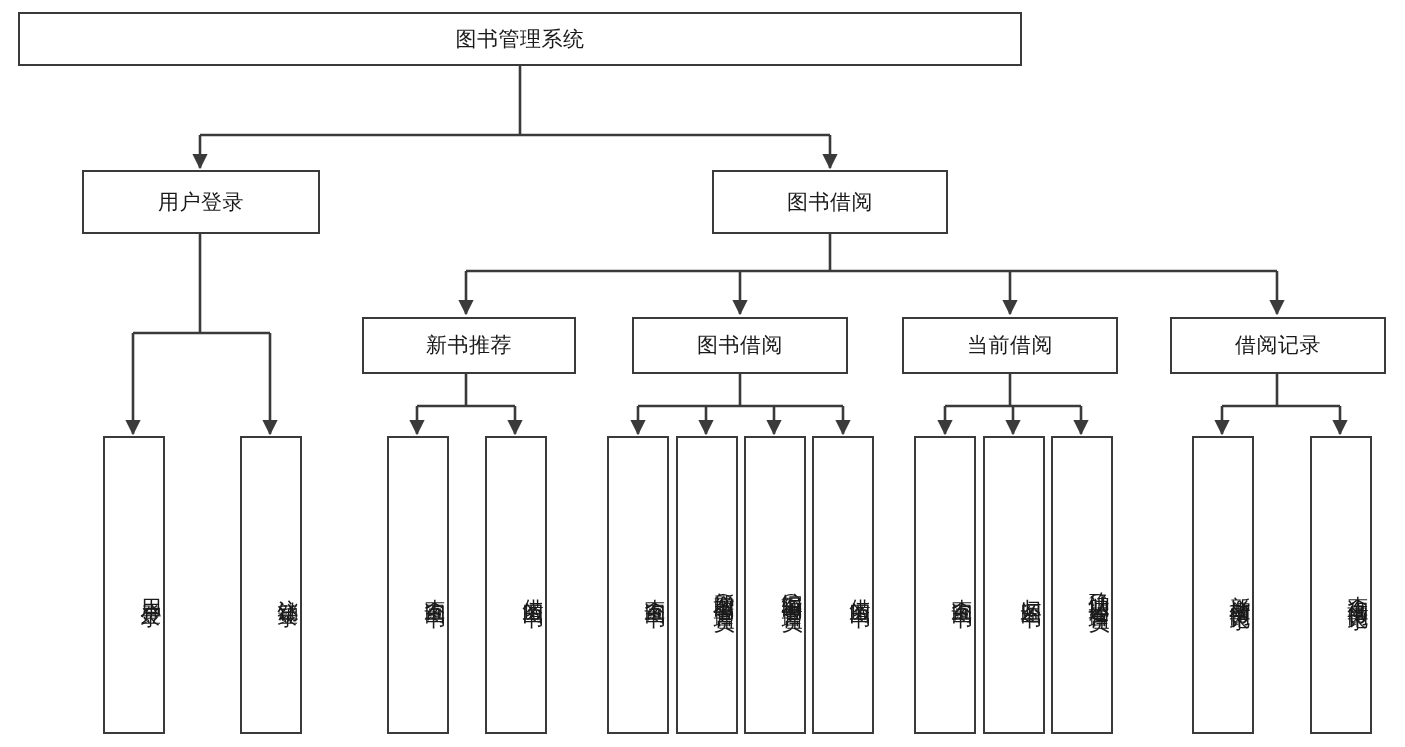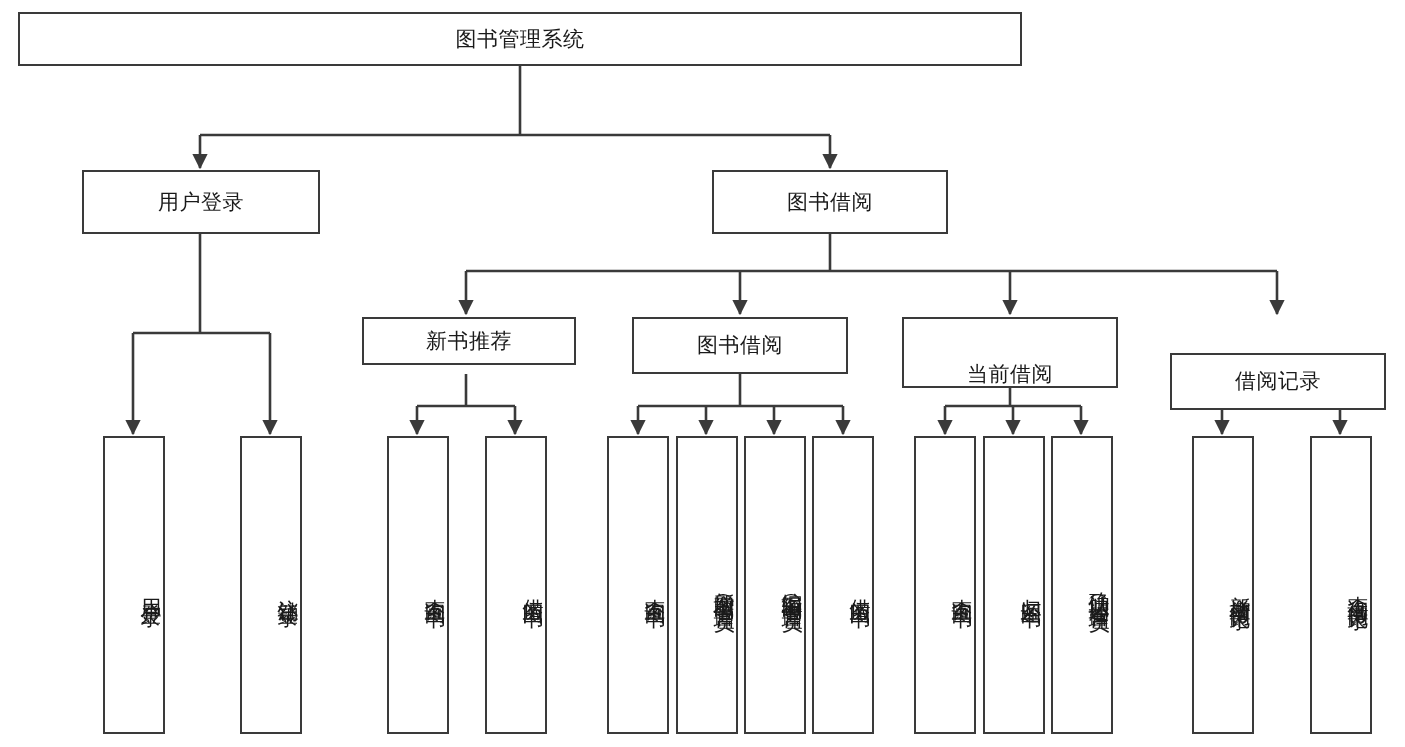--- a/index.html
+++ b/index.html
@@ -128,33 +128,33 @@
   </div>
 
   <div class="node horizontal" style="left:82px;top:170px;width:238px;height:64px;">
     <span class="label">用户登录</span>
   </div>
 
   <div class="node horizontal" style="left:712px;top:170px;width:236px;height:64px;">
     <span class="label">图书借阅</span>
   </div>
 
-  <div class="node horizontal" style="left:362px;top:317px;width:214px;height:48px;">
+  <div class="node horizontal" style="left:362px;top:317px;width:214px;height:57px;">
     <span class="label">新书推荐</span>
   </div>
 
   <div class="node horizontal" style="left:632px;top:317px;width:216px;height:57px;">
     <span class="label">图书借阅</span>
   </div>
 
-  <div class="node horizontal" style="left:902px;top:317px;width:216px;height:71px;align-items:flex-end;">
+  <div class="node horizontal" style="left:902px;top:317px;width:216px;height:57px;">
     <span class="label">当前借阅</span>
   </div>
 
-  <div class="node horizontal" style="left:1170px;top:317px;width:216px;height:57px;margin-top:36px;">
+  <div class="node horizontal" style="left:1170px;top:317px;width:216px;height:57px;">
     <span class="label">借阅记录</span>
   </div>
 
   <div class="node vertical" style="left:103px;top:436px;width:62px;height:298px;">
     <span class="label">用户登录</span>
   </div>
 
   <div class="node vertical" style="left:240px;top:436px;width:62px;height:298px;">
     <span class="label">注销登录</span>
   </div>

